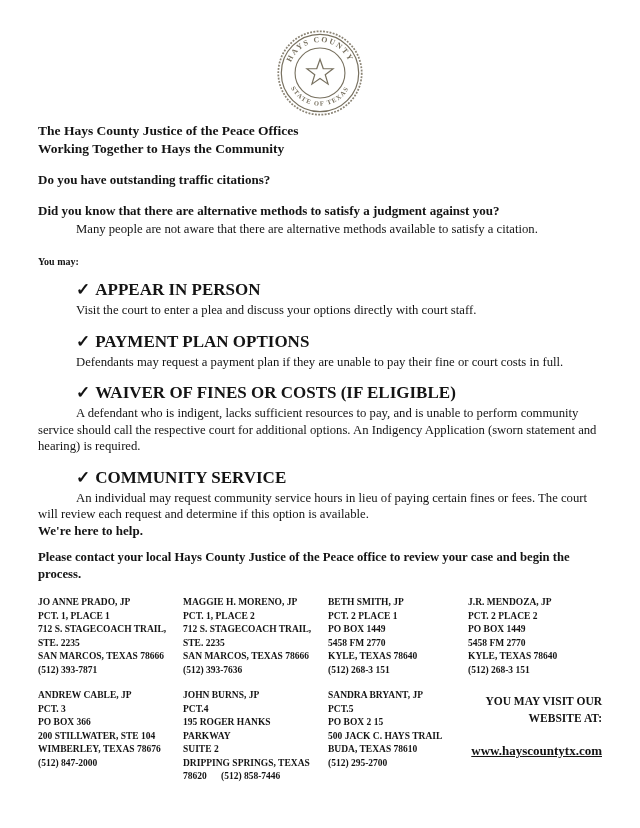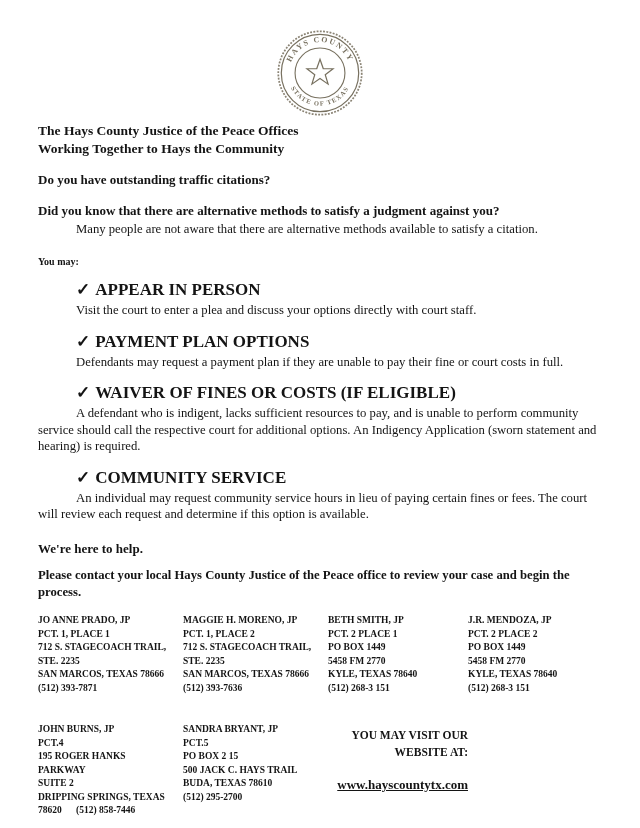--- a/index.html
+++ b/index.html
@@ -12,23 +12,23 @@
   .seal { width: 86px; height: 86px; }
   .doc-title { text-align: left; font-weight: bold; font-size: 13.5px; line-height: 1.32; margin-bottom: 12px; }
   .section { margin-top: 14px; }
   .sec-heading { font-weight: bold; font-size: 13px; line-height: 1.3; }
   .para { font-size: 12.7px; line-height: 1.3; text-indent: 38px; margin: 2px 0 0 0; }
   .you-may { margin-top: 18px; font-weight: bold; font-size: 10px; }
   .option { margin-top: 12px; }
   .option-heading { margin-left: 38px; font-weight: bold; font-size: 17px; line-height: 1.3; }
   .check { margin-right: 5px; }
   .option-body { font-size: 12.7px; line-height: 1.3; text-indent: 38px; margin: 1px 0 0 0; }
-  .were-here { margin-top: 18px; font-weight: bold; font-size: 13px; }
+  .were-here { font-weight: bold; font-size: 13px; }
   .cta { margin-top: 10px; font-weight: bold; font-size: 12.7px; line-height: 1.32; }
-  .contacts { display: grid; grid-template-columns: 145px 145px 140px 134px; row-gap: 28px; margin-top: 14px; }
+  .contacts { display: grid; grid-template-columns: 145px 145px 140px 134px; row-gap: 12px; margin-top: 14px; }
   .contact { font-weight: bold; font-size: 9.5px; line-height: 1.42; white-space: pre-wrap; padding-right: 8px; box-sizing: border-box; }
   .website { font-weight: bold; text-align: right; }
   .website-label { font-size: 11.5px; line-height: 1.45; white-space: pre-line; margin-top: 4px; }
   .website-url { font-size: 13px; margin-top: 16px; text-decoration: underline; cursor: pointer; }
 </style>
 </head>
 <body>
 
 <div class="page">
 
@@ -117,20 +117,26 @@
 PO BOX 1449
 5458 FM 2770
 KYLE, TEXAS 78640
 (512) 268-3 151</div>
     <div class="contact">J.R. MENDOZA, JP
 PCT. 2 PLACE 2
 PO BOX 1449
 5458 FM 2770
 KYLE, TEXAS 78640
 (512) 268-3 151</div>
+    <div class="contact">ANDREW CABLE, JP
+PCT. 3
+PO BOX 366
+200 STILLWATER, STE 104
+WIMBERLEY, TEXAS 78676
+(512) 847-2000</div>
     <div class="contact">JOHN BURNS, JP
 PCT.4
 195 ROGER HANKS
 PARKWAY
 SUITE 2
 DRIPPING SPRINGS, TEXAS
 78620      (512) 858-7446</div>
     <div class="contact">SANDRA BRYANT, JP
 PCT.5
 PO BOX 2 15

